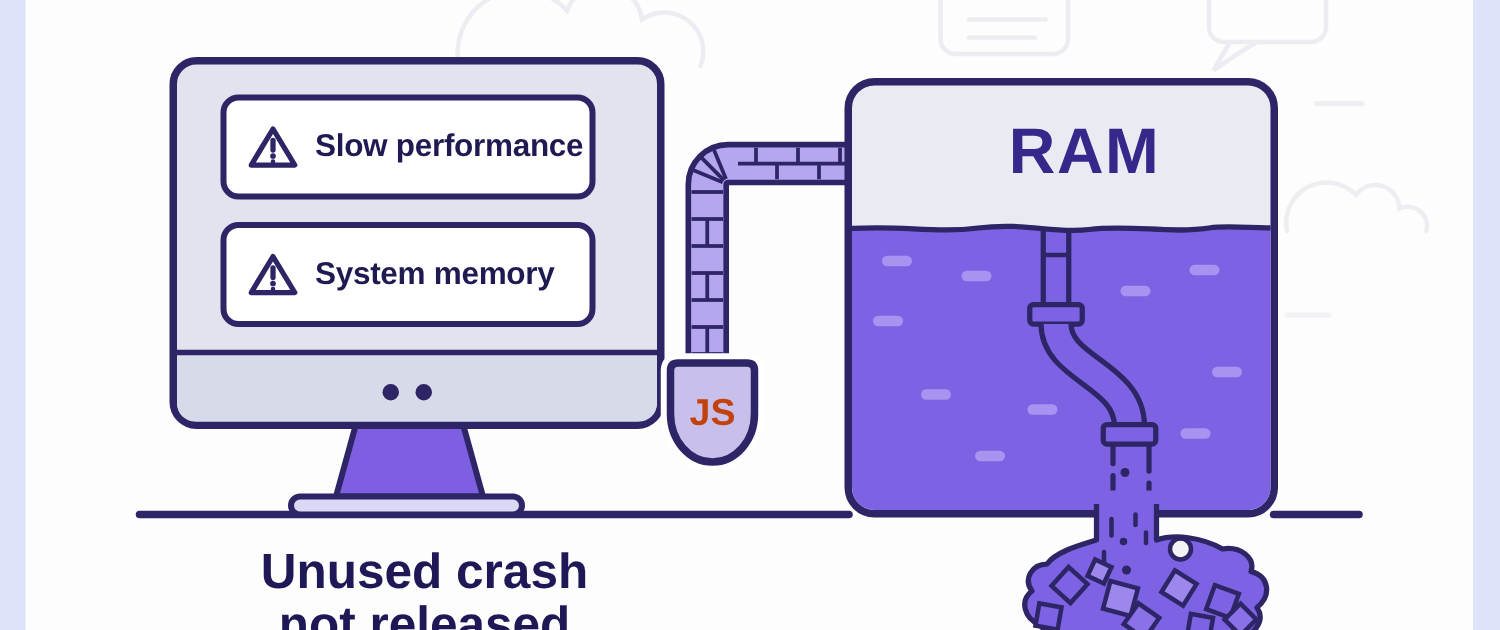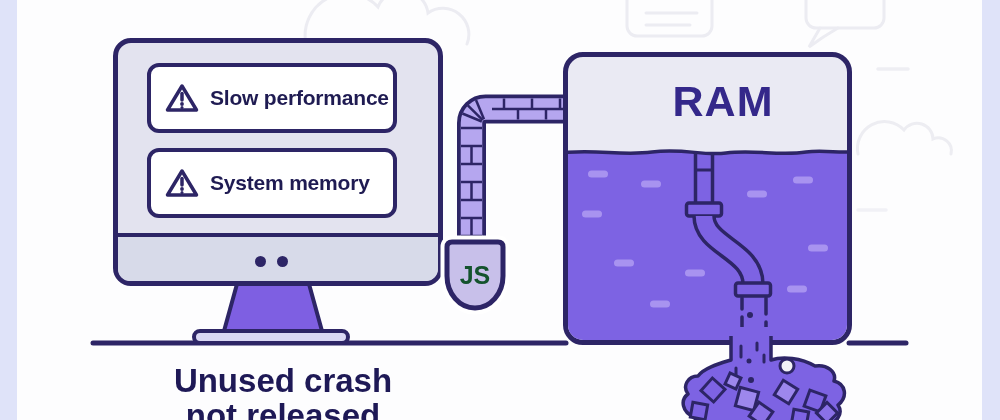--- a/index.html
+++ b/index.html
@@ -38,21 +38,21 @@
     position:absolute;left:563px;top:52px;width:289px;height:293px;
     background:#eaeaf3;border:5px solid #2d2566;border-radius:20px;
     box-sizing:border-box;z-index:4;
   }
   .ram-label{
     position:absolute;left:563px;top:77px;width:320px;text-align:center;
     font-size:43px;font-weight:bold;color:#34288a;letter-spacing:1px;z-index:5;
   }
   .js-label{
     position:absolute;left:447px;top:261px;width:56px;text-align:center;
-    font-size:25px;font-weight:bold;color:#14532d;z-index:8;
+    font-size:25px;font-weight:bold;color:#c2410c;z-index:8;
   }
   .caption{
     position:absolute;left:83px;top:363px;width:400px;text-align:center;
     font-size:33px;line-height:35px;font-weight:bold;color:#1e1956;z-index:2;
   }
   .z1{z-index:1}.z3{z-index:3}.z5{z-index:5}.z6{z-index:6}.z7{z-index:7}
 </style>
 </head>
 <body>
 

